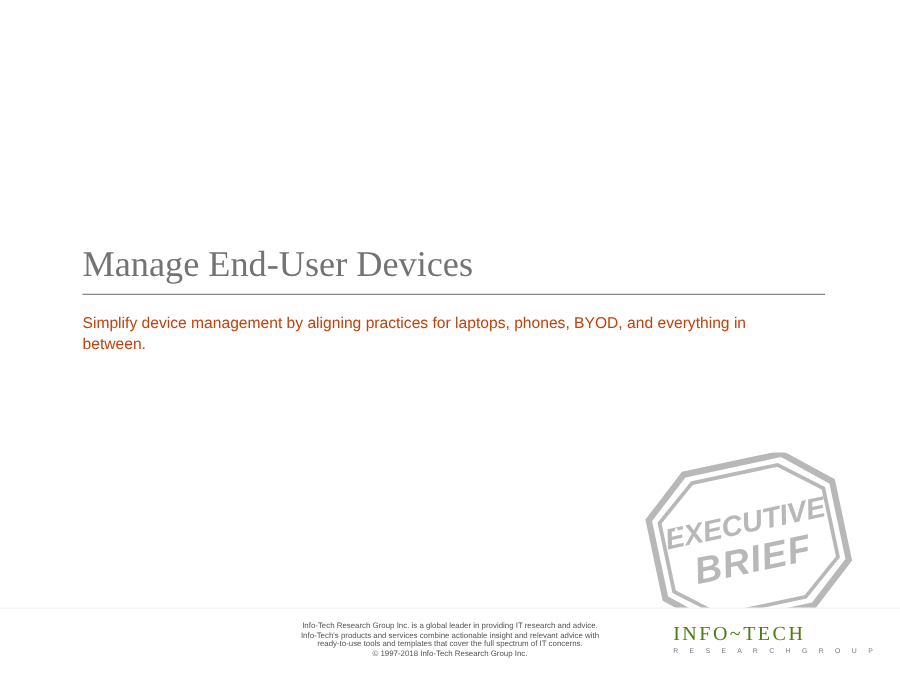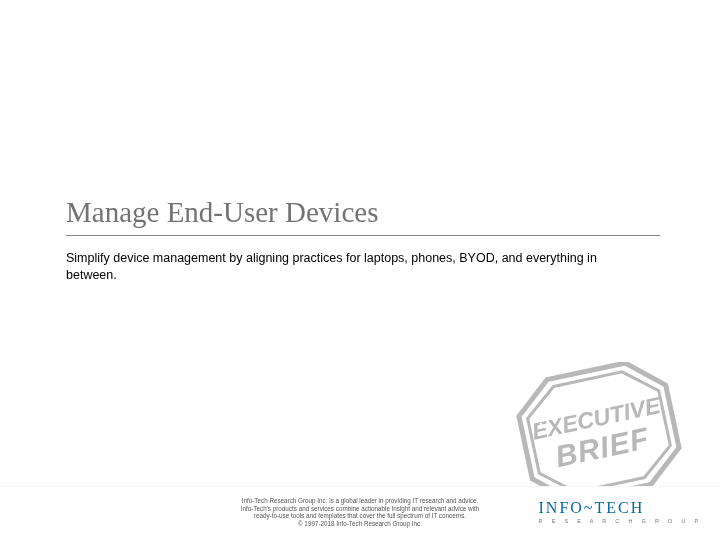--- a/index.html
+++ b/index.html
@@ -26,21 +26,21 @@
   .rule {
     margin-top: 6px;
     border: none;
     border-top: 1px solid #888;
     width: 100%;
   }
   .subtitle {
     margin-top: 14px;
     font-size: 12.5px;
     line-height: 1.35;
-    color: #000000;
+    color: #c2410c;
     max-width: 540px;
   }
   .footer {
     position: absolute;
     left: 0;
     bottom: 0;
     width: 720px;
     height: 54px;
     background: #fff;
     border-top: 1px solid rgba(0,0,0,0.04);
@@ -58,21 +58,21 @@
   .footer-logo {
     position: absolute;
     right: 18px;
     top: 12px;
     text-align: left;
   }
   .footer-logo-main {
     font-family: "Times New Roman", Times, serif;
     font-size: 16px;
     letter-spacing: 2px;
-    color: #0369a1;
+    color: #4d7c0f;
     font-weight: 500;
   }
   .footer-logo-sub {
     font-size: 5.5px;
     letter-spacing: 3.8px;
     color: #777;
     margin-top: 1px;
   }
   .stamp {
     position: absolute;

